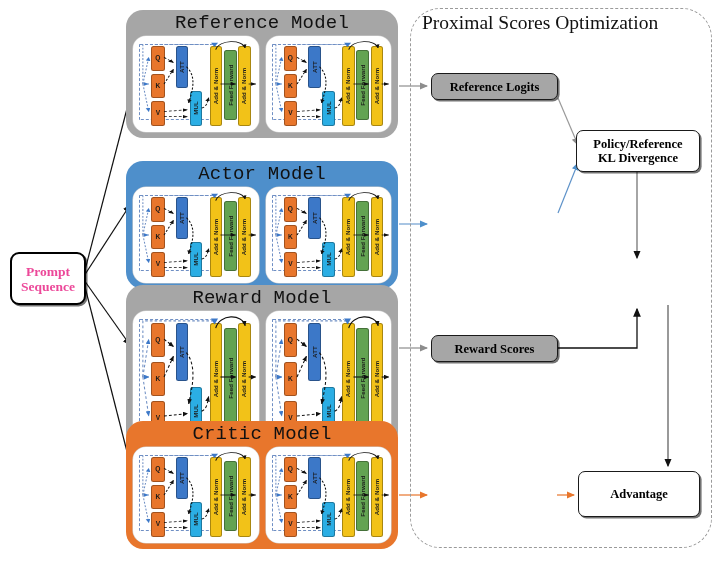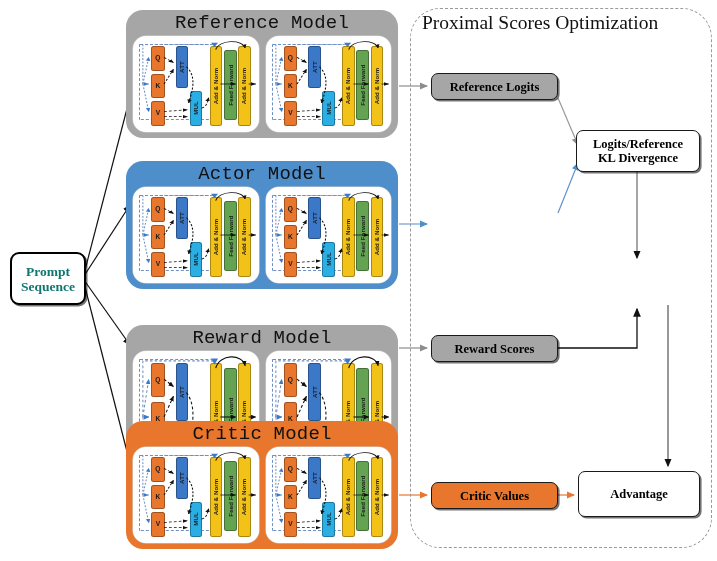--- a/index.html
+++ b/index.html
@@ -8,21 +8,21 @@
 
   #root{position:absolute;left:0;top:0;width:717px;height:561px;}
 
   svg.overlay{position:absolute;left:0;top:0;width:717px;height:561px;
               pointer-events:none;overflow:visible;}
 
   
   .prompt-box{position:absolute;left:10px;top:252px;width:72px;height:49px;
     border:2px solid #000;border-radius:9px;background:#fff;
     display:flex;flex-direction:column;align-items:center;justify-content:center;
-    font-weight:bold;font-size:13.5px;line-height:15px;color:#0f766e;z-index:6;
+    font-weight:bold;font-size:13.5px;line-height:15px;color:#ec4899;z-index:6;
     box-shadow:1.5px 1.5px 0 rgba(0,0,0,0.55);}
 
   
   .model-panel{position:absolute;left:126px;width:272px;border-radius:17px;z-index:3;}
   .model-title{text-align:center;font-size:19px;color:#111;letter-spacing:.2px;
     line-height:1;padding-top:4px;height:22px;font-family:Liberation Mono, monospace;}
   .blocks-row{position:absolute;left:7px;right:7px;bottom:6px;top:26px;
     display:flex;gap:7px;}
   .tblock{flex:1;background:#fff;border-radius:13px;position:relative;
     box-shadow:0 0 0 0.6px #cfcfcf;}
@@ -324,21 +324,21 @@
               <g stroke="#6f8fc4" stroke-width="0.9" fill="none" stroke-dasharray="2.2,1.8">
                 <path d="M5,50 L5,4 L66,4"></path>
               </g>
               <path d="M66,1 L63,-4 L69,-4 z" fill="#3C78C8" transform="translate(0,6)"></path>
             </svg>
           </div>
         </div>
       </div>
   </div>
 
-  <div class="model-panel" id="m2" style="top:285px;height:164px;background:#A6A6A6;margin-top:40px;">
+  <div class="model-panel" id="m2" style="top:285px;height:164px;background:#A6A6A6;">
     <div class="model-title">Reward Model</div>
     <div class="blocks-row">
         <div class="tblock">
           <div class="tblock-inner">
             <div class="dash-region"></div>
             <div class="ub c-qkv up" style="left:12%;top:6%;width:10%;height:26%;">
               <span>Q</span>
             </div>
             <div class="ub c-qkv up" style="left:12%;top:38%;width:10%;height:26%;">
               <span>K</span>
@@ -585,24 +585,23 @@
           </div>
         </div>
       </div>
   </div>
 
   <div class="node gray" style="left:431px;top:73px;width:125px;height:25px;">Reference Logits</div>
 
 
   <div class="node gray" style="left:431px;top:335px;width:125px;height:25px;">Reward Scores</div>
 
-  <div class="node orange" style="left:431px;top:482px;width:125px;height:25px;">Critic Values</div>
 
   <div class="node white" style="left:576px;top:130px;width:122px;height:40px;flex-direction:column;">
-    <div>Logits/Reference</div>
+    <div>Policy/Reference</div>
     <div>KL Divergence</div>
   </div>
 
 
   <div class="node white" style="left:578px;top:471px;width:120px;height:44px;">Advantage</div>
 
   <svg class="overlay" viewBox="0 0 717 561">
     <defs>
       <marker id="ah-k" markerWidth="7" markerHeight="7" refX="6" refY="3" orient="auto">
         <path d="M0,0 L7,3 L0,6 z" fill="#111"></path>

